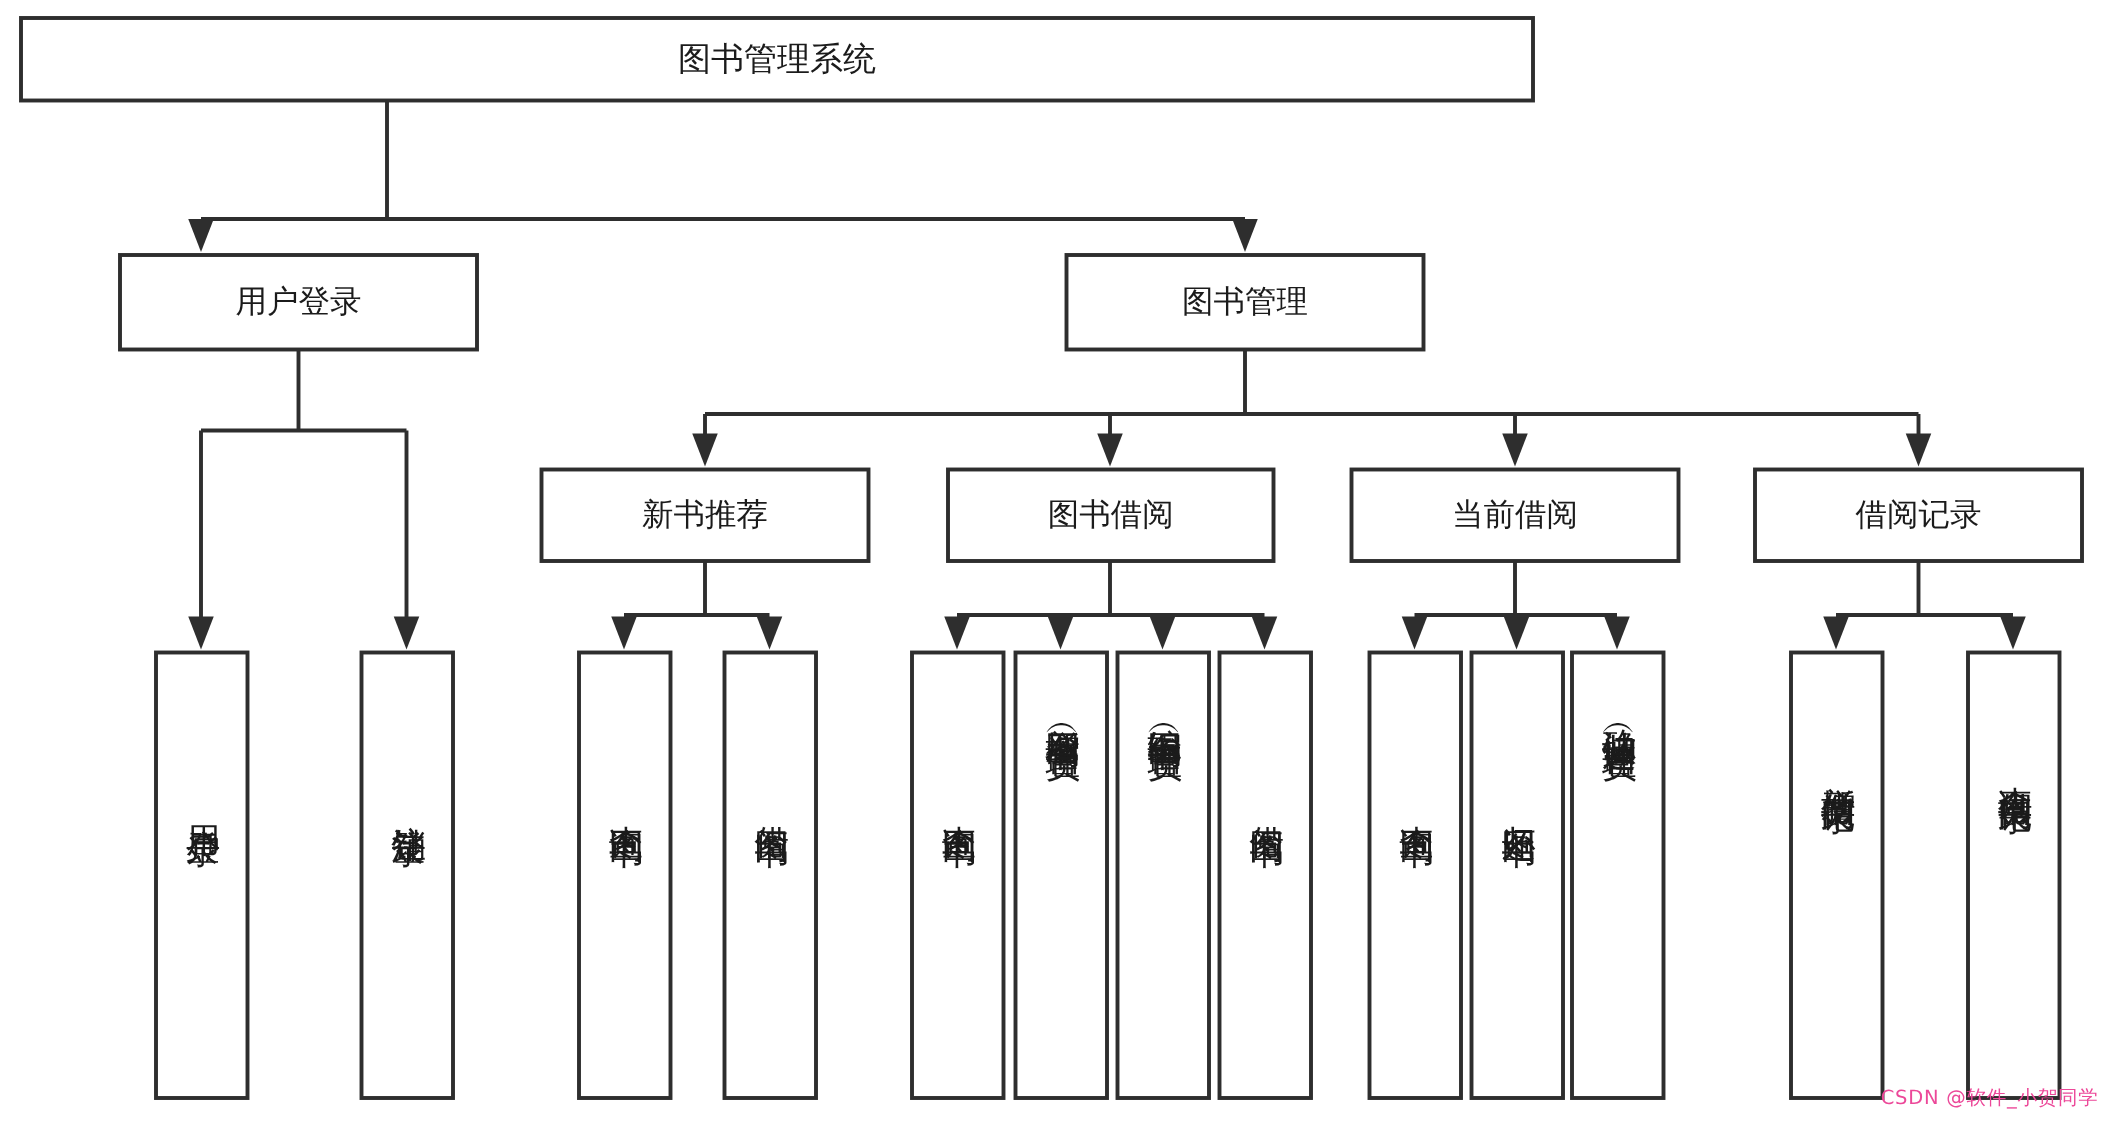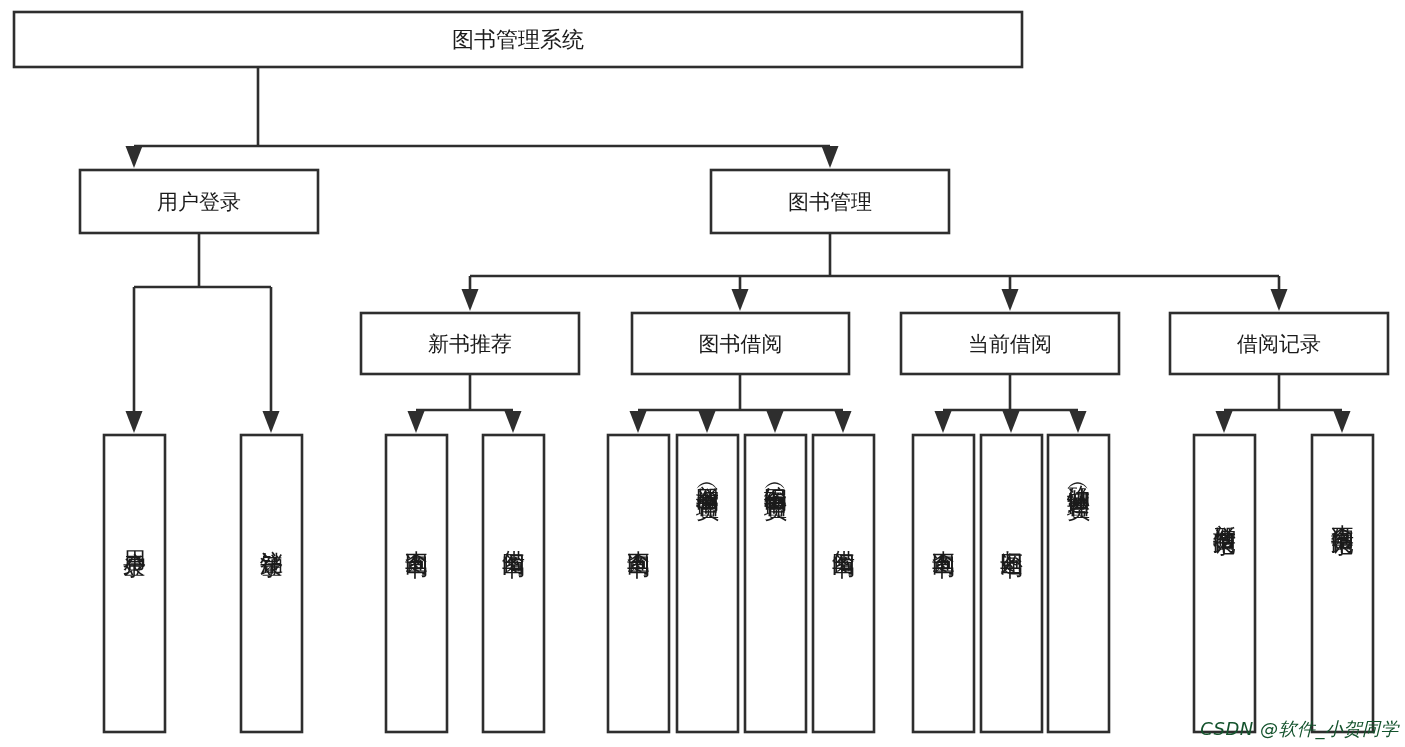--- a/index.html
+++ b/index.html
@@ -65,25 +65,24 @@
     line-height: 1.18;
     letter-spacing: 2px;
     color: #1b1b1b;
     white-space: nowrap;
   }
   .watermark {
     position: absolute;
     right: 6px;
     bottom: 6px;
     font-family: "DejaVu Sans", "Liberation Sans", sans-serif;
-    font-size: 18px;
-    color: #14532d;
+    font-size: 13px;
+    color: #ec4899;
     letter-spacing: 0.5px;
     white-space: nowrap;
-    font-style: italic;
   }
 </style>
 </head>
 <body>
 
 <div id="diagram-root">
 
   <svg class="diagram" viewBox="0 0 1405 747">
     <g id="connectors-layer">
         <path d="M 258 67 L 258 146" class="connector"></path>

